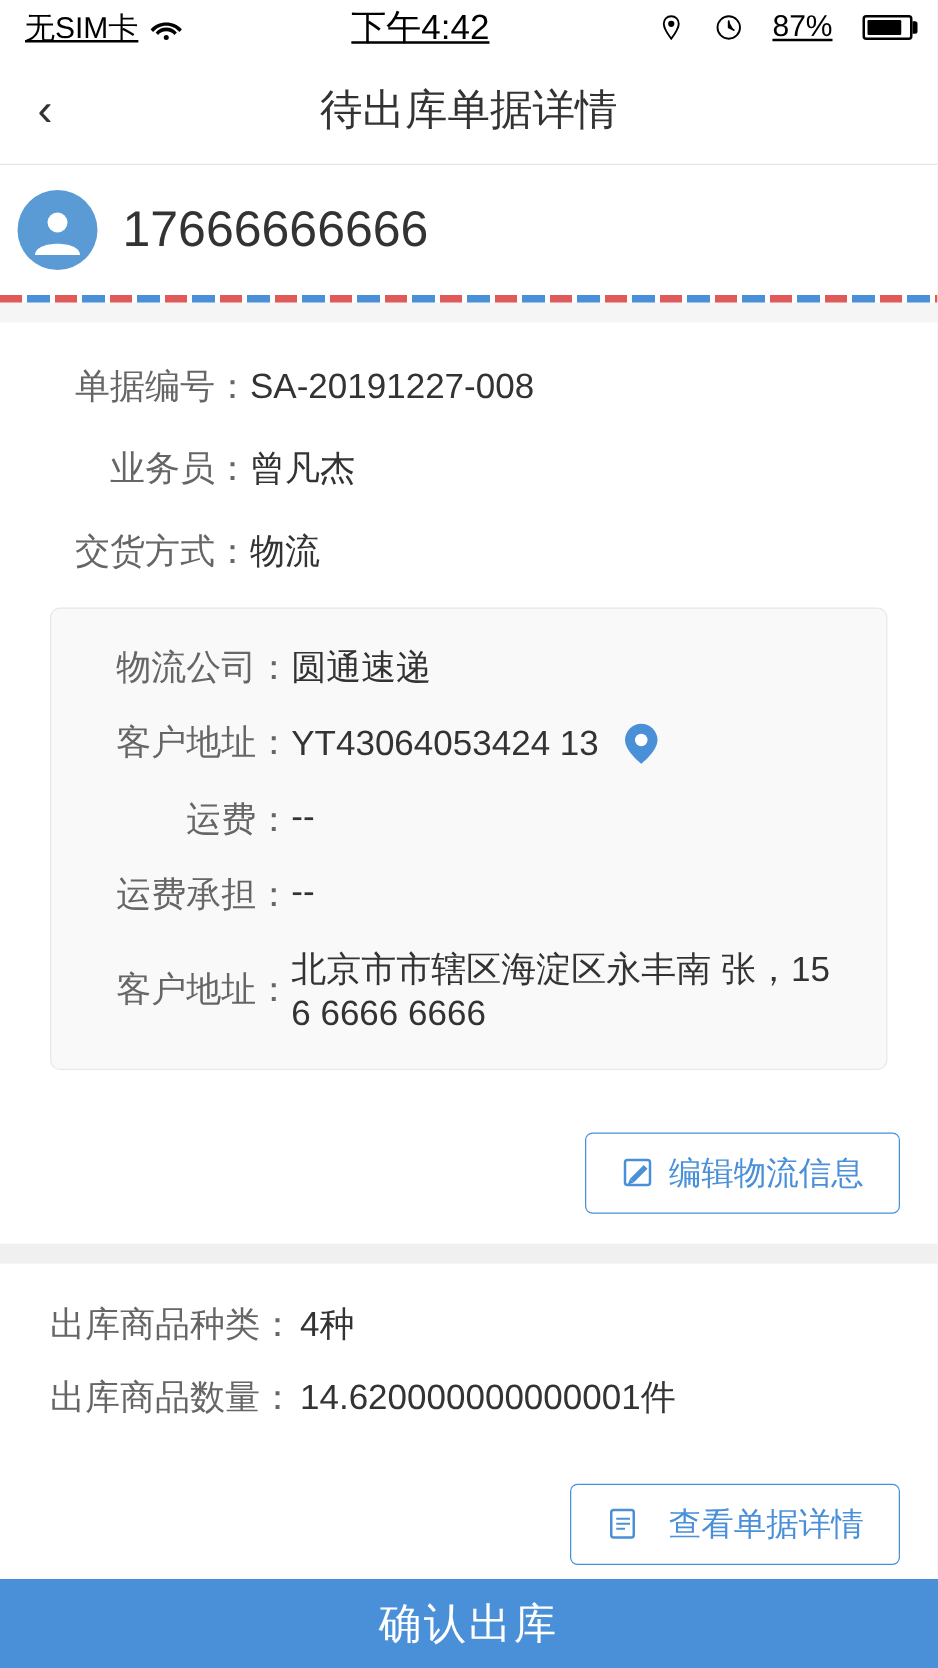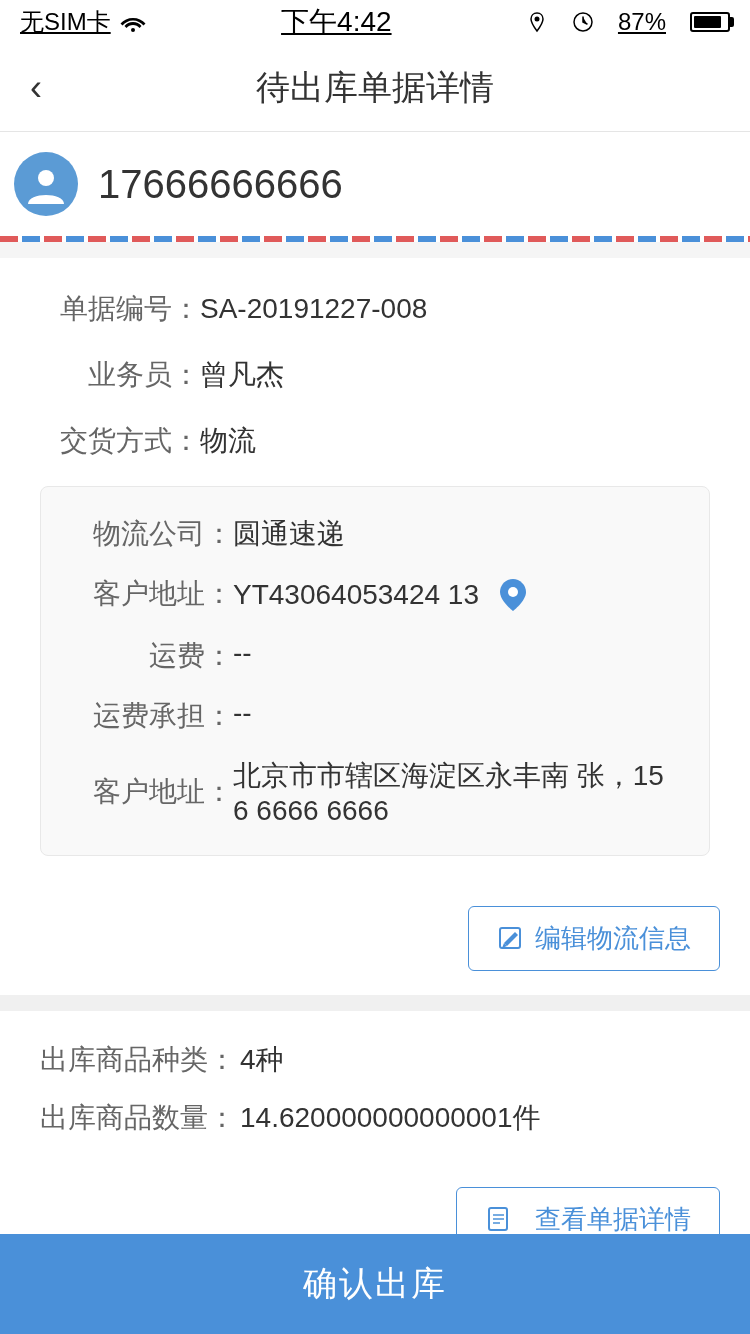--- a/index.html
+++ b/index.html
@@ -276,21 +276,21 @@
       gap: 22px;
       cursor: pointer;
     }
 
     
     .bottom-bar {
       position: fixed;
       bottom: 0;
       left: 0;
       width: 750px;
-      height: 100px;
+      height: 71px;
       background: #4a90d9;
       display: flex;
       align-items: center;
       justify-content: center;
     }
     .confirm-btn {
       color: #fff;
       font-size: 34px;
       font-weight: 500;
       letter-spacing: 2px;

